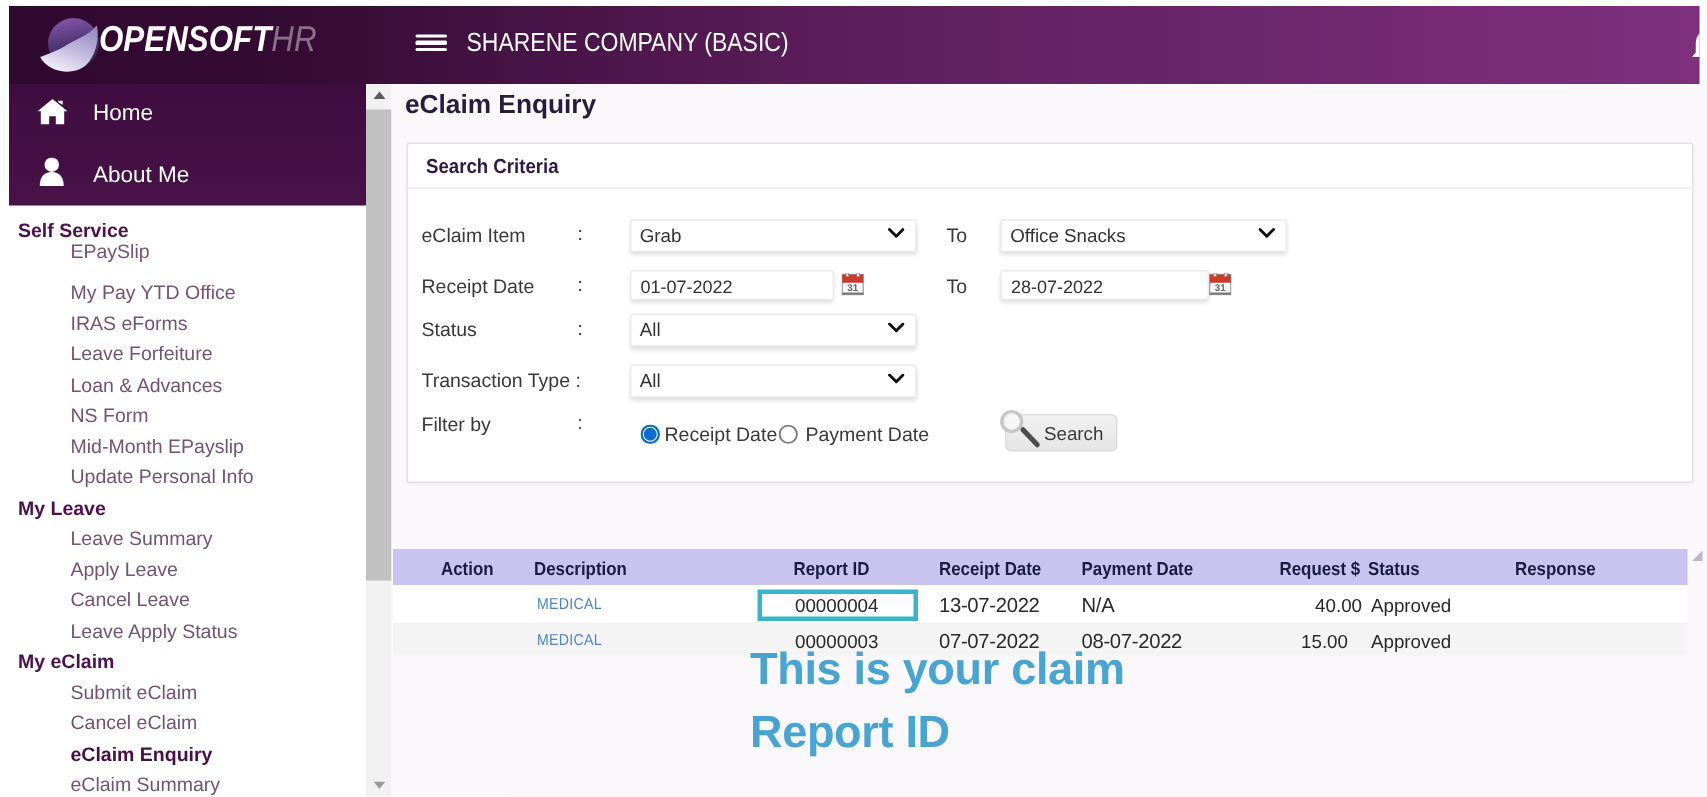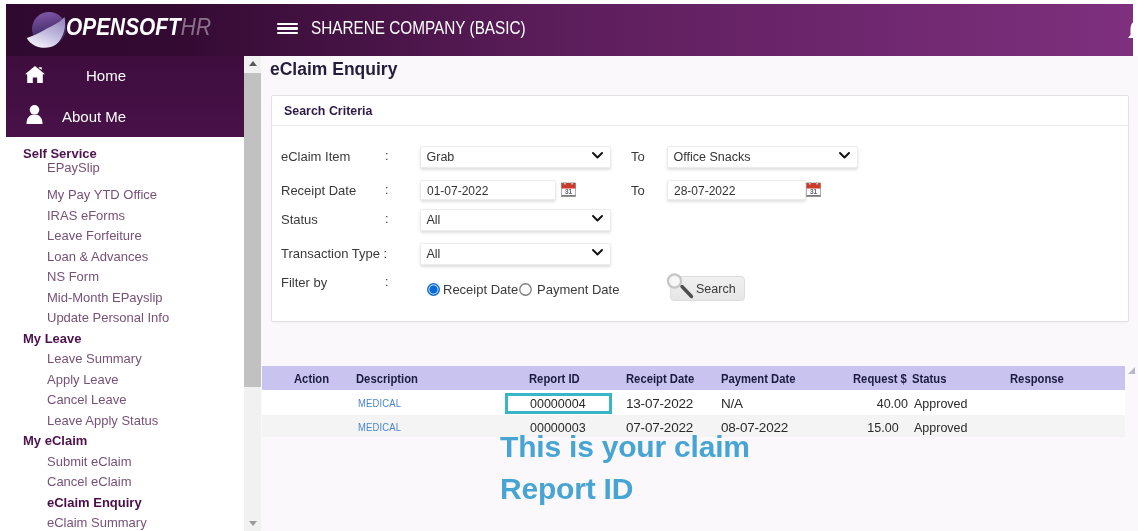--- a/index.html
+++ b/index.html
@@ -16,21 +16,21 @@
   #logotext .hr { color:rgba(255,255,255,0.42); font-weight:normal; }
   .hbar { left:271px; width:21px; height:2.7px; background:#fff; border-radius:1px; }
   #companyname { left:305px; top:13.5px; font-size:17.5px; color:#fff; letter-spacing:0; transform:scaleX(0.875); transform-origin:left top; white-space:nowrap; }
   #bell { left:1122px; top:13px; }
 
   
   #sidepurple { left:6px; top:56px; width:238px; height:81px;
     background:linear-gradient(180deg,#3e0d3e 0%, #481248 100%); }
   .navrow { left:0; width:238px; color:#fff; font-size:15px; }
   .mi { position:absolute; left:47px; font-size:13px; color:#765276; white-space:nowrap; }
-  .mh { position:absolute; left:23px; font-size:13px; font-weight:bold; color:#4d114d; white-space:nowrap; }
+  .mh { position:absolute; left:12px; font-size:13px; font-weight:bold; color:#4d114d; white-space:nowrap; }
   .sel { font-weight:bold; color:#470e47; }
 
   
   #sbtrack { left:244px; top:56px; width:17px; height:475px; background:#f1f1f1; }
   #sbthumb { left:244px; top:73px; width:17px; height:314px; background:#c1c1c1; }
 
   
   #content { left:261px; top:56px; width:877px; height:475px; background:#faf8fa; }
   #title { left:270px; top:59px; font-size:17.5px; font-weight:bold; color:#261c3c; }
   #card { left:271px; top:95px; width:858px; height:227px; background:#fff; border:1px solid #e3e1e5; border-radius:2px; box-shadow:0 1px 2px rgba(0,0,0,0.04); }
@@ -88,21 +88,21 @@
     <div id="companyname" class="abs">SHARENE COMPANY (BASIC)</div>
     <svg id="bell" class="abs" width="22" height="26" viewBox="0 0 22 26">
       <path d="M11 0 C12.2 0 13 0.9 13 2 L13 3 C17 4 19.5 7.5 19.5 12 L19.5 18 L22 21 L0 21 L2.5 18 L2.5 12 C2.5 7.5 5 4 9 3 L9 2 C9 0.9 9.8 0 11 0 Z M8 22.5 L14 22.5 C14 24.5 12.7 25.8 11 25.8 C9.3 25.8 8 24.5 8 22.5 Z" fill="#fff"></path>
     </svg>
   </div>
 
   <div id="sidepurple" class="abs"></div>
   <svg class="abs" style="left:25px;top:66px" width="20" height="17" viewBox="0 0 20 17">
     <path d="M10 0 L20 8.2 L17.8 8.2 L17.8 17 L12.2 17 L12.2 11.5 L7.8 11.5 L7.8 17 L2.2 17 L2.2 8.2 L0 8.2 Z M13.8 1.2 L16.8 1.2 L16.8 3.8 L13.8 2.2 Z" fill="#fff"></path>
   </svg>
-  <div class="navrow abs" style="left:62px;top:67px;margin-left:24px;">Home</div>
+  <div class="navrow abs" style="left:62px;top:67px;">Home</div>
   <svg class="abs" style="left:26px;top:105px" width="18" height="19" viewBox="0 0 18 19">
     <circle cx="8.5" cy="4.8" r="4.8" fill="#fff"></circle>
     <path d="M0.5,19 C0.5,12.8 3.5,9.6 8.5,9.6 C13.5,9.6 16.5,12.8 16.5,19 Z" fill="#fff"></path>
   </svg>
   <div class="navrow abs" style="left:62px;top:108px;">About Me</div>
 
   <div class="mh abs" style="top:146px">Self Service</div>
   <div class="mi abs" style="top:160px">EPaySlip</div>
   <div class="mi abs" style="top:187px">My Pay YTD Office</div>
   <div class="mi abs" style="top:207.5px">IRAS eForms</div>

